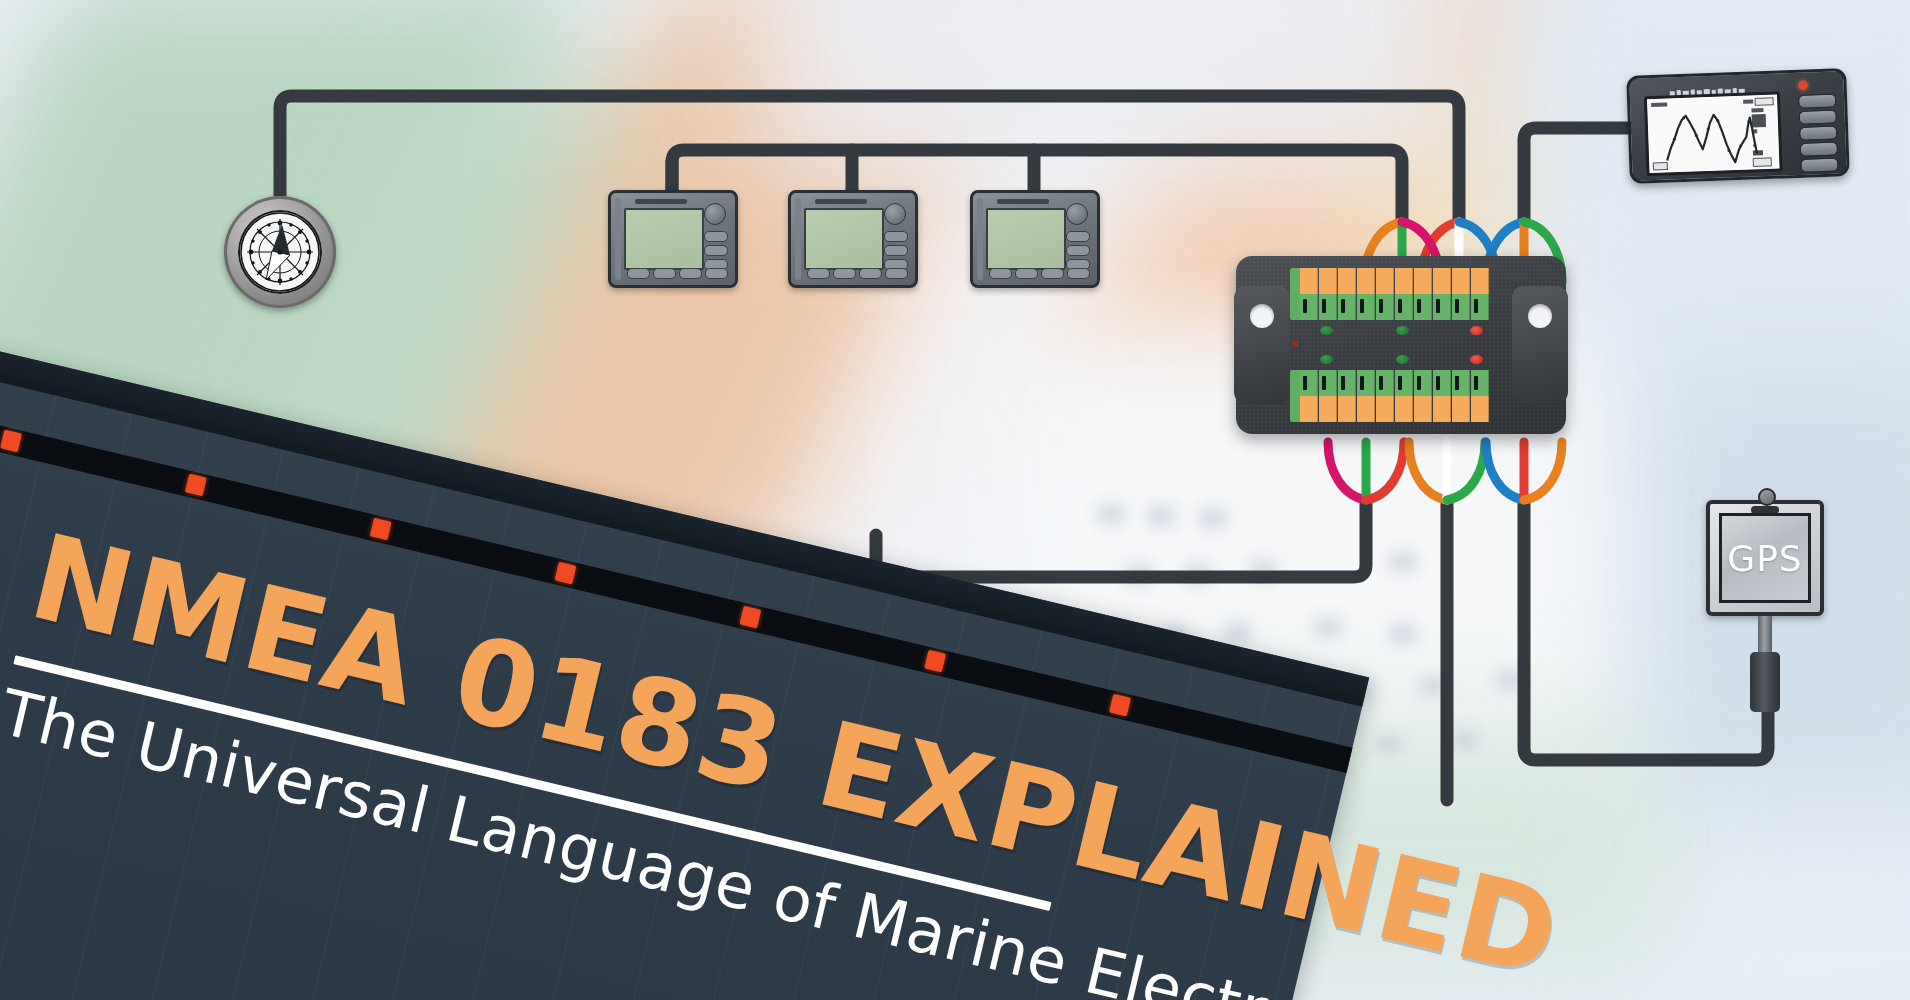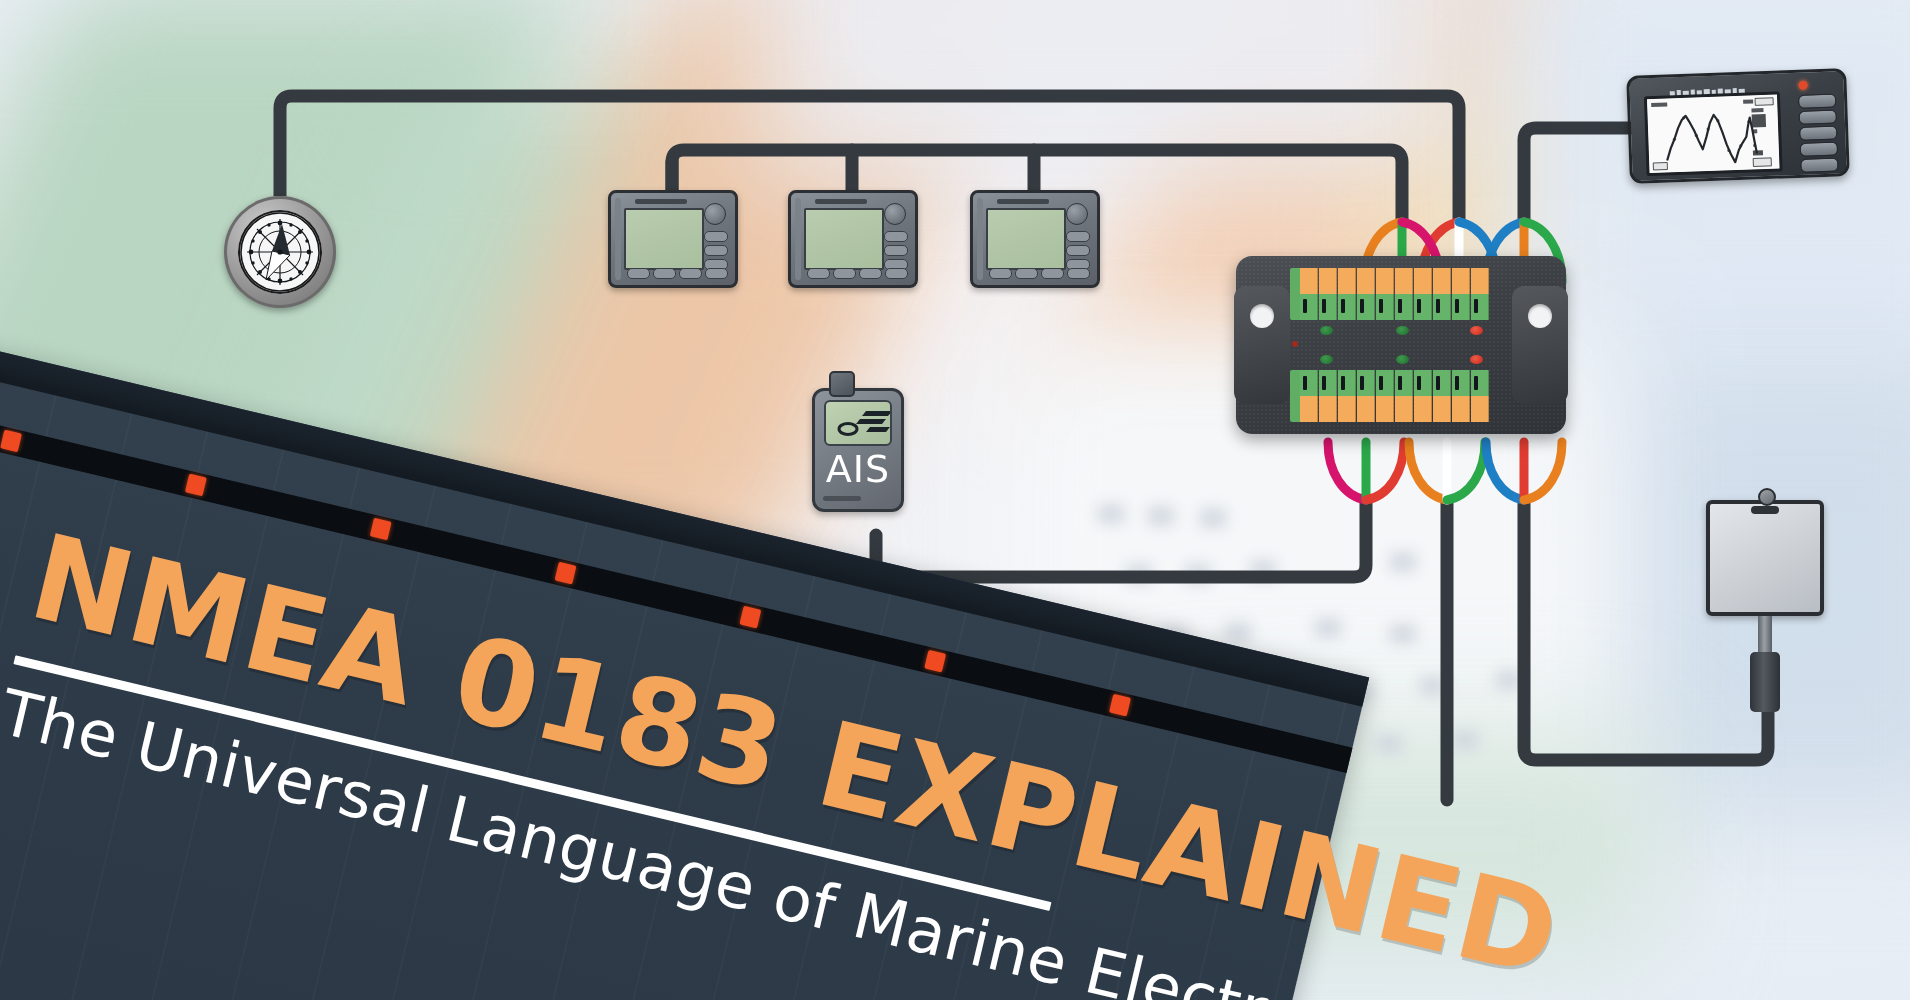--- a/index.html
+++ b/index.html
@@ -314,37 +314,20 @@
       <div class="mfd-sbtn" style="top:52px;"></div>
       <div class="mfd-sbtn" style="top:66px;"></div>
       <div class="mfd-bbtn" style="left:16px;"></div>
       <div class="mfd-bbtn" style="left:42px;"></div>
       <div class="mfd-bbtn" style="left:68px;"></div>
       <div class="mfd-bbtn" style="left:94px;"></div>
 
     </div>
   </div>
 
-  <div class="dev" style="left:812px;top:388px;">
-    <div class="ais">
-      <div class="ais-ant"></div>
-      <div class="ais-screen">
-        <svg viewBox="0 0 74 42" width="74" height="42">
-          <g fill="#1c2328">
-            <path d="M40,9 L66,9 L62,14 L36,14 Z"></path>
-            <path d="M34,17 L60,17 L56,22 L30,22 Z"></path>
-            <path d="M44,25 L64,25 L60,30 L40,30 Z"></path>
-            <ellipse cx="22" cy="27" rx="9" ry="5.5" fill="none" stroke="#1c2328" stroke-width="3"></ellipse>
-          </g>
-        </svg>
-      </div>
-      <div class="ais-txt">AIS</div>
-      <div class="ais-foot"></div>
-    </div>
-  </div>
 
   <div class="dev" style="left:1628px;top:72px;">
     <div class="ff">
       <div class="ff-brand">
         <svg viewBox="0 0 84 8" width="84" height="8">
           <g fill="#cfd4da">
             <rect x="2" y="2" width="5" height="5"></rect>
               <rect x="9" y="1" width="4" height="6"></rect>
             <rect x="15" y="2" width="6" height="5"></rect>
               <rect x="23" y="1" width="4" height="6"></rect>
@@ -395,20 +378,23 @@
       <div class="ff-btn" style="top:70px;"></div>
       <div class="ff-btn" style="top:86px;"></div>
     </div>
   </div>
 
   <div class="dev" style="left:1706px;top:500px;">
     <div style="position:relative;">
       <div class="gps">
         <div class="gps-nub"></div>
         <div class="gps-slot"></div>
+        <div class="gps-face">
+          <span class="gps-txt">GPS</span>
+        </div>
       </div>
       <div class="gps-pole"></div>
       <div class="gps-base"></div>
     </div>
   </div>
 
   <svg class="cables" viewBox="0 0 1910 1000" preserveAspectRatio="none" style="pointer-events:none;">
     <g fill="none" stroke-width="9" stroke-linecap="round">
 
       <path stroke="#e03c31" d="M1459,222 C1436,226 1421,252 1421,282"></path>

